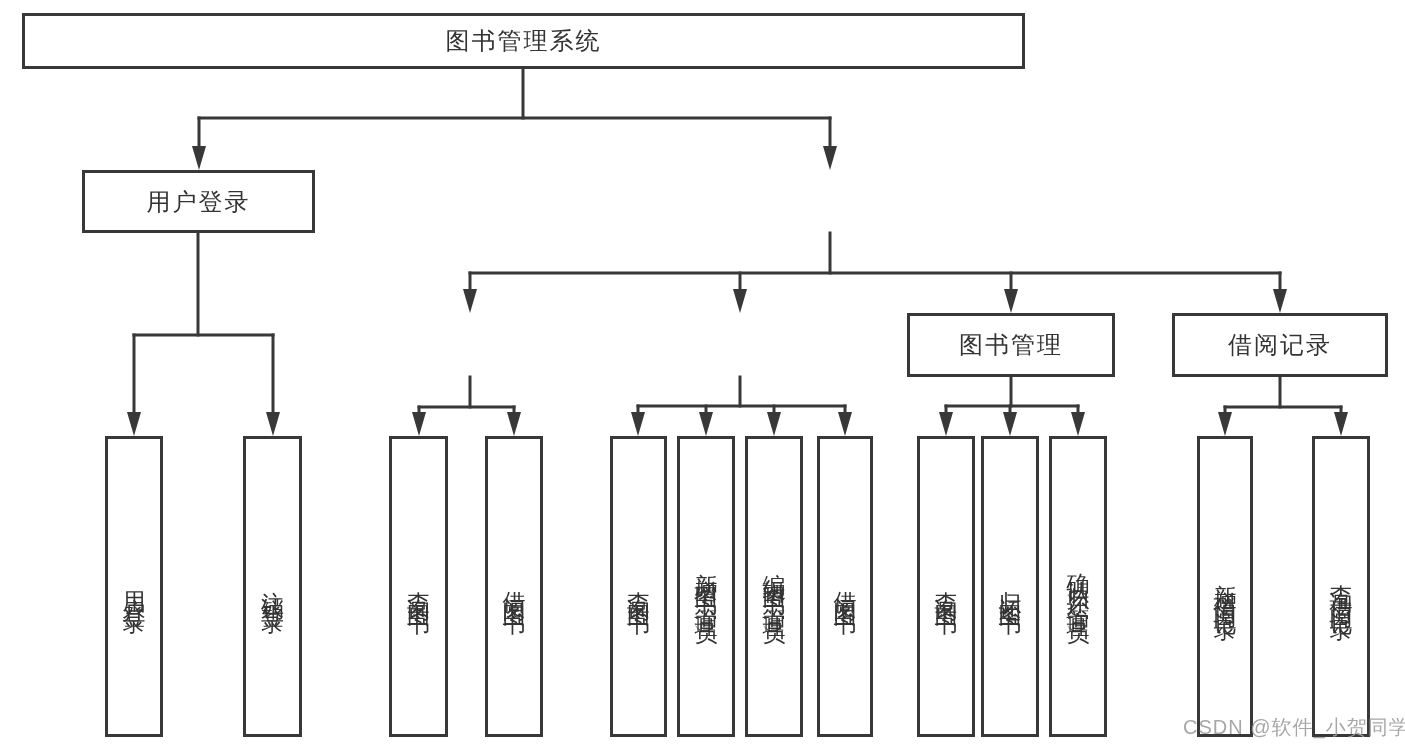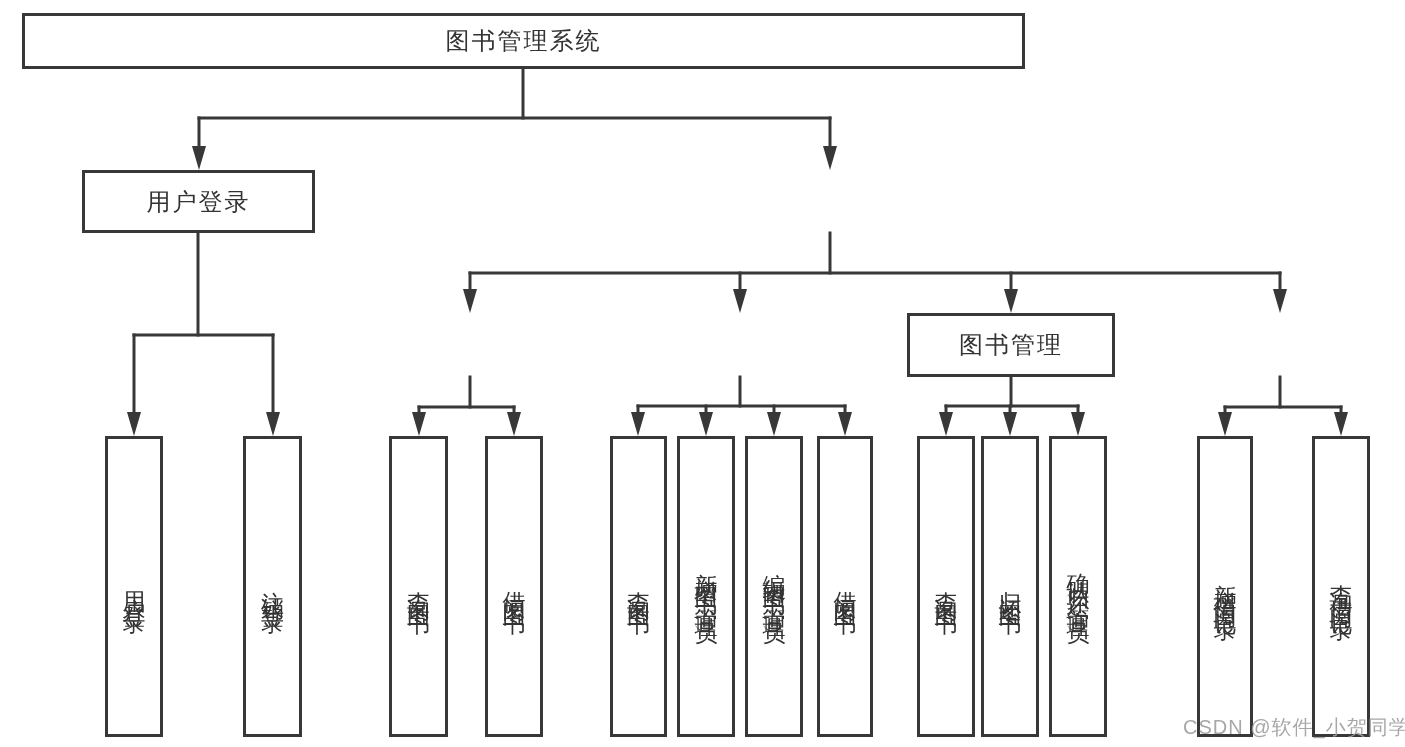--- a/index.html
+++ b/index.html
@@ -127,20 +127,21 @@
       <polygon points="1218,412 1232,412 1225,436"></polygon>
       <polygon points="1334,412 1348,412 1341,436"></polygon>
     </g>
   </svg>
 
   <div class="box box-h" style="left:22px; top:13px; width:1003px; height:56px;">图书管理系统</div>
 
   <div class="box box-h" style="left:82px; top:170px; width:233px; height:63px;">用户登录</div>
 
   <div class="box box-h" style="left:907px; top:313px; width:208px; height:64px;">图书管理</div>
+  <div class="box box-h" style="left:1172px; top:313px; width:216px; height:64px;">借阅记录</div>
 
   <div class="box box-v" style="left:105px; top:436px; width:58px; height:301px;">用户登录</div>
   <div class="box box-v" style="left:243px; top:436px; width:59px; height:301px;">注销登录</div>
 
   <div class="box box-v" style="left:389px; top:436px; width:59px; height:301px;">查询图书</div>
   <div class="box box-v" style="left:485px; top:436px; width:58px; height:301px;">借阅图书</div>
 
   <div class="box box-v" style="left:610px; top:436px; width:57px; height:301px;">查询图书</div>
   <div class="box box-v" style="left:677px; top:436px; width:58px; height:301px;">新增图书（管理员）</div>
   <div class="box box-v" style="left:745px; top:436px; width:58px; height:301px;">编辑图书（管理员）</div>

